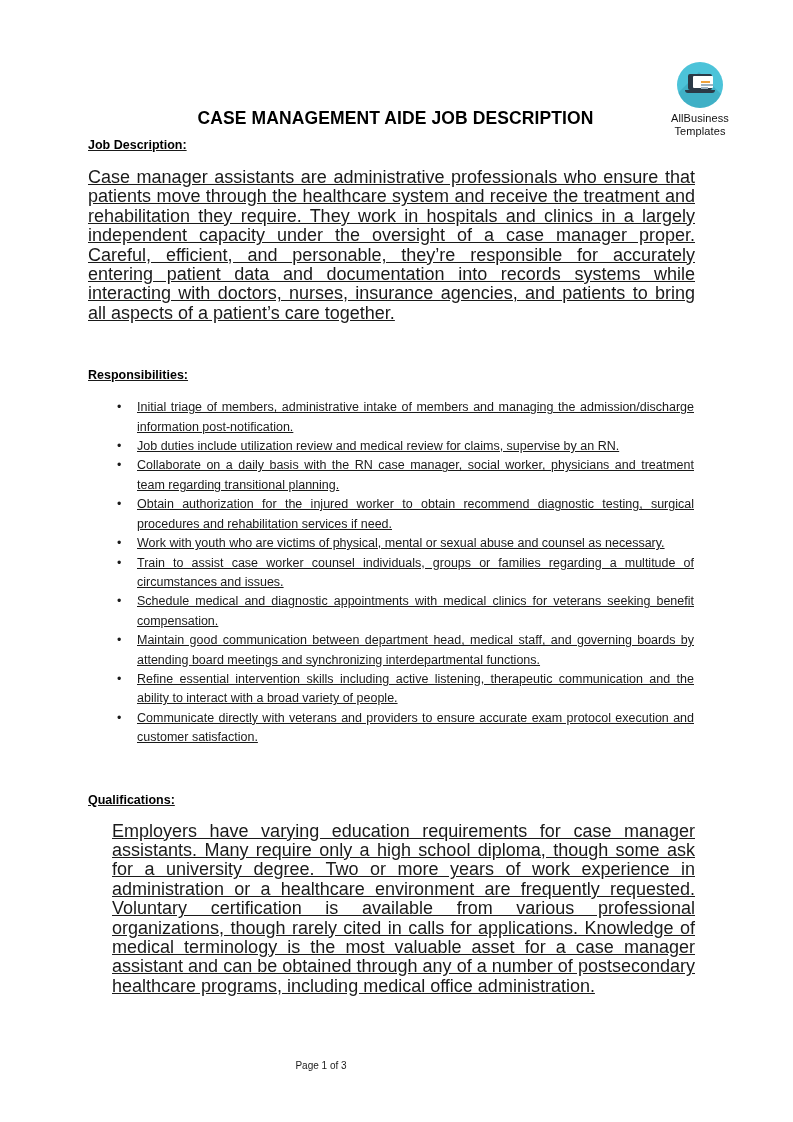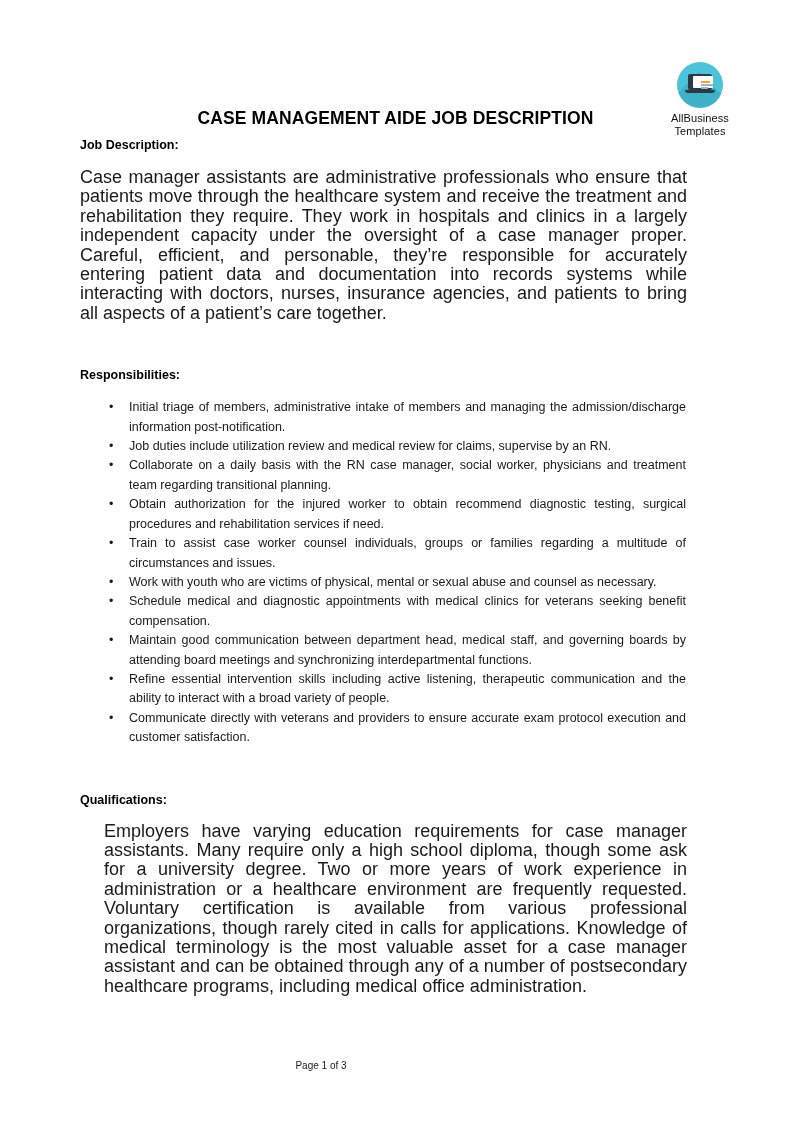--- a/index.html
+++ b/index.html
@@ -110,22 +110,23 @@
     font-size: 17.5px;
     font-weight: bold;
     letter-spacing: 0.1px;
     color: #000000;
   }
 
   
   .content {
     position: absolute;
     top: 138px;
-    left: 80px;
+    left: 88px;
     width: 607px;
+    text-decoration: underline;
   }
 
   .section-heading {
     font-size: 12.5px;
     font-weight: bold;
     color: #000000;
     margin: 0;
   }
 
   .body-para {
@@ -234,24 +235,24 @@
       <li class="bullet-item">
           <span>Job duties include utilization review and medical review for claims, supervise by an RN.</span>
         </li>
       <li class="bullet-item">
           <span>Collaborate on a daily basis with the RN case manager, social worker, physicians and treatment team regarding transitional planning.</span>
         </li>
       <li class="bullet-item">
           <span>Obtain authorization for the injured worker to obtain recommend diagnostic testing, surgical procedures and rehabilitation services if need.</span>
         </li>
       <li class="bullet-item">
+          <span>Work with youth who are victims of physical, mental or sexual abuse and counsel as necessary.</span>
+        </li>
+      <li class="bullet-item">
           <span>Train to assist case worker counsel individuals, groups or families regarding a multitude of circumstances and issues.</span>
-        </li>
-      <li class="bullet-item">
-          <span>Work with youth who are victims of physical, mental or sexual abuse and counsel as necessary.</span>
         </li>
       <li class="bullet-item">
           <span>Schedule medical and diagnostic appointments with medical clinics for veterans seeking benefit compensation.</span>
         </li>
       <li class="bullet-item">
           <span>Maintain good communication between department head, medical staff, and governing boards by attending board meetings and synchronizing interdepartmental functions.</span>
         </li>
       <li class="bullet-item">
           <span>Refine essential intervention skills including active listening, therapeutic communication and the ability to interact with a broad variety of people.</span>
         </li>

